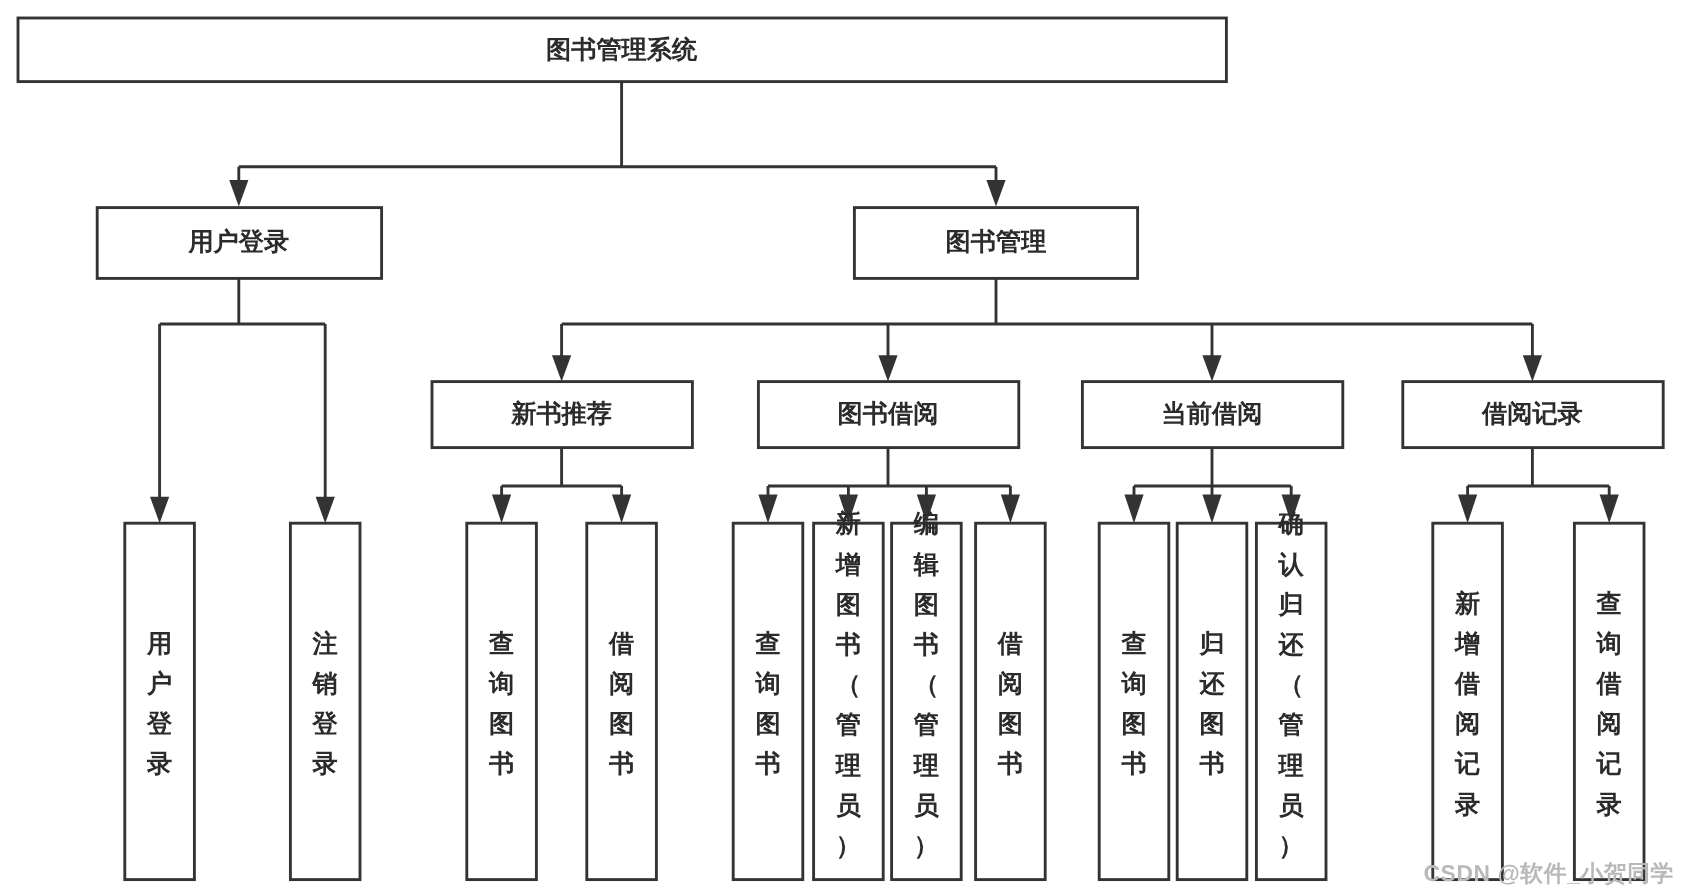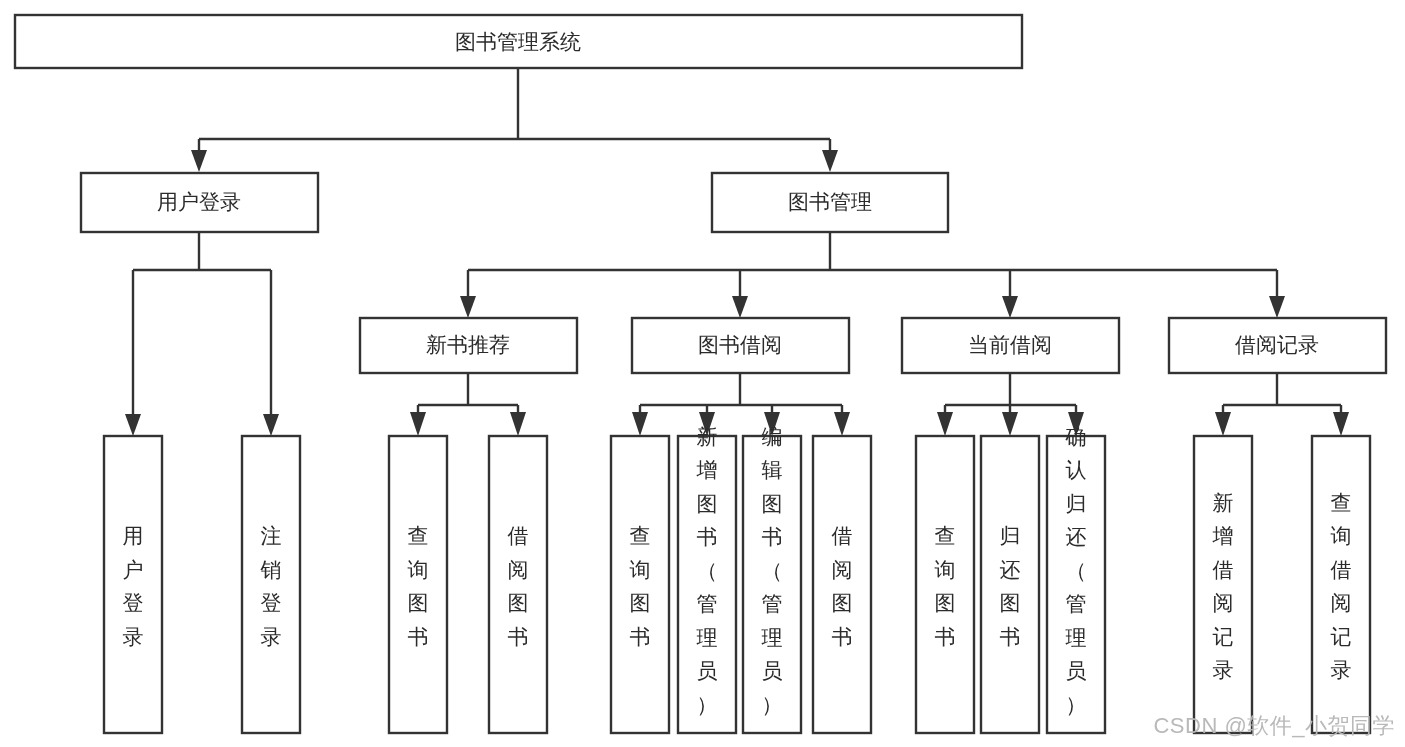--- a/index.html
+++ b/index.html
@@ -10,20 +10,21 @@
   body {
     width: 1405px;
     height: 747px;
     font-family: "Liberation Sans", "DejaVu Sans", sans-serif;
     overflow: hidden;
   }
   #diagram-root {
     position: relative;
     width: 1405px;
     height: 747px;
+    font-weight: bold;
   }
   svg.diagram {
     position: absolute;
     top: 0;
     left: 0;
     width: 1405px;
     height: 747px;
   }
   .node-box {
     fill: #ffffff;
@@ -50,21 +51,21 @@
   }
   .arrow-head {
     fill: #333333;
     stroke: none;
   }
   .watermark {
     position: absolute;
     right: 10px;
     bottom: 6px;
     font-family: "Liberation Sans", "DejaVu Sans", sans-serif;
-    font-size: 22px;
+    font-size: 19px;
     color: #b9b9b9;
     letter-spacing: 0.5px;
     white-space: nowrap;
   }
 </style>
 </head>
 <body>
 
 <div id="diagram-root">
   <svg class="diagram" viewBox="0 0 1405 747">

